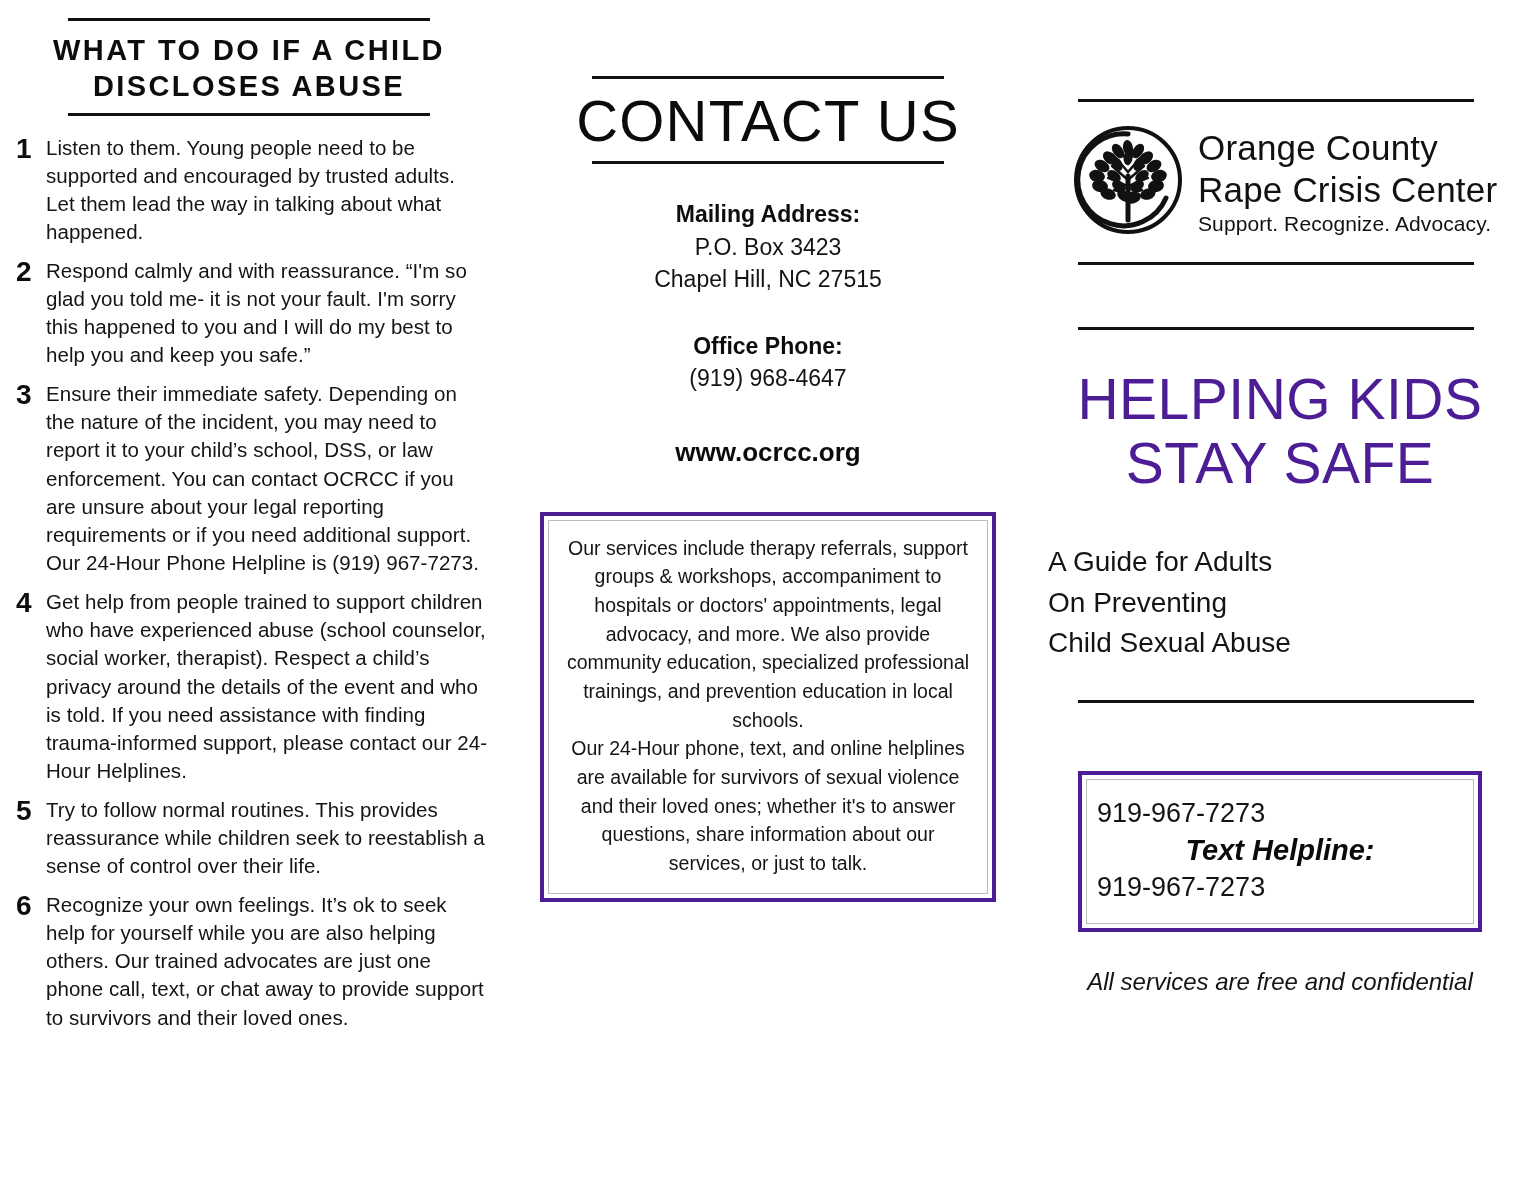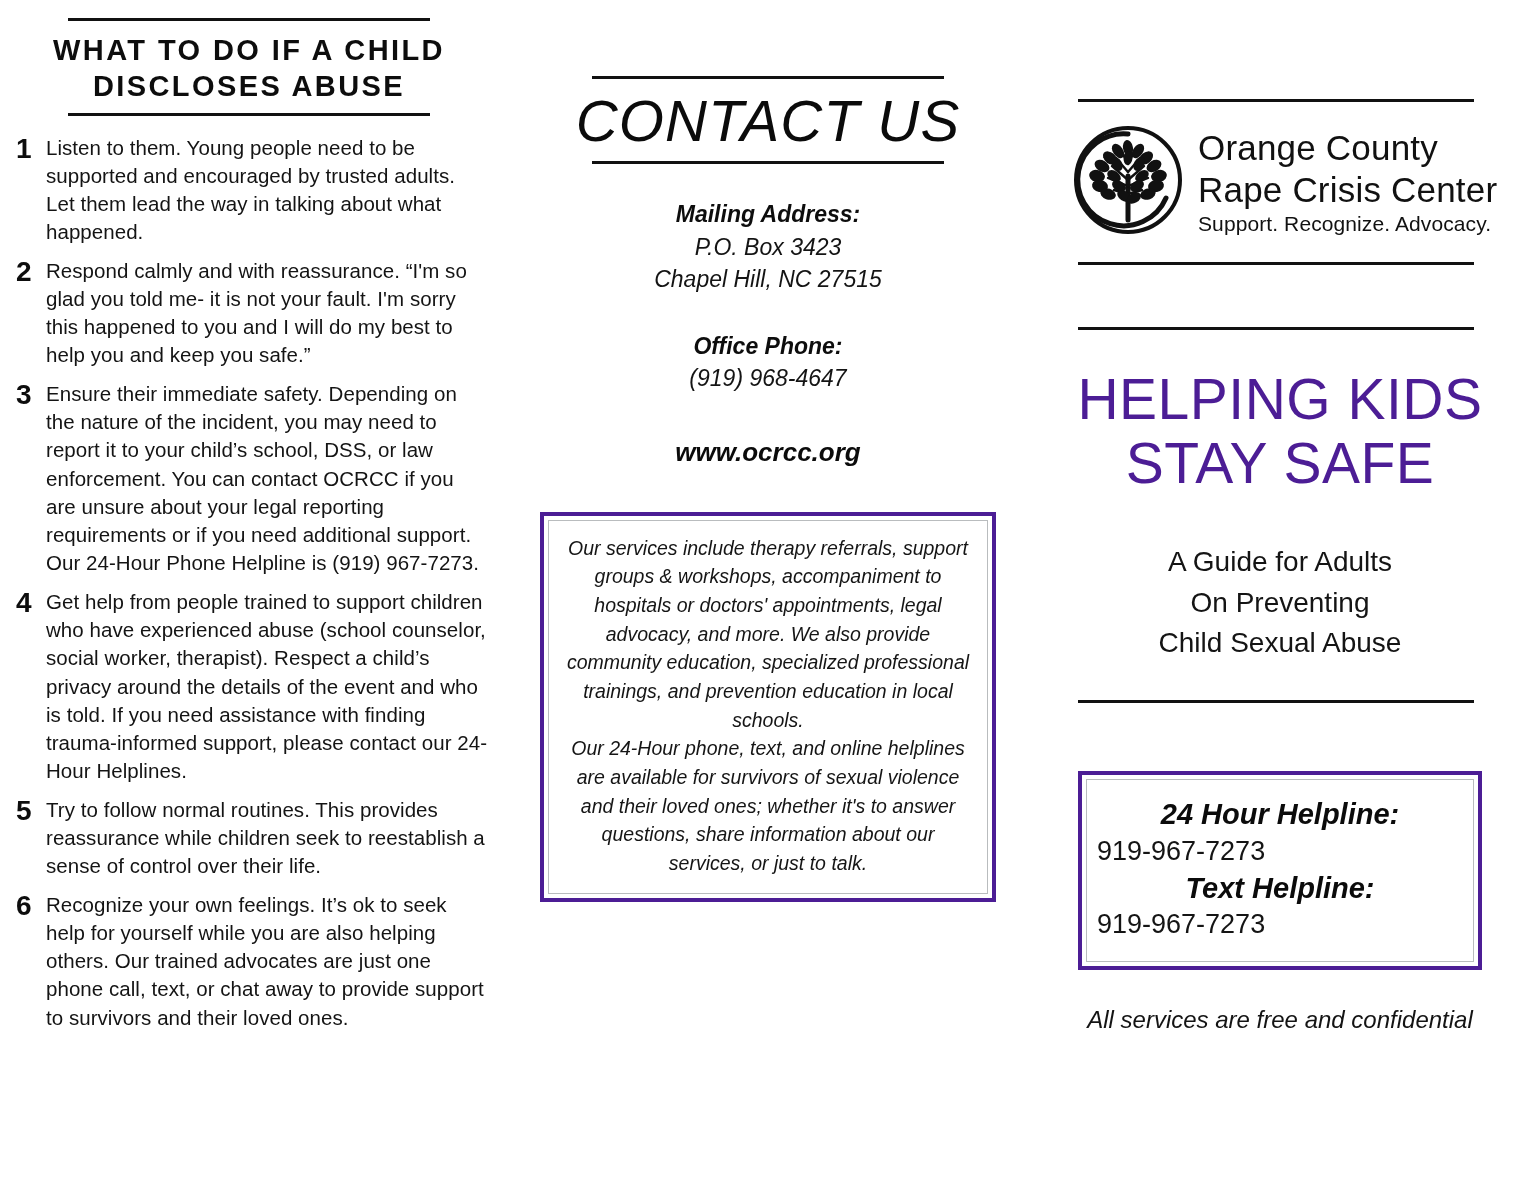--- a/index.html
+++ b/index.html
@@ -25,21 +25,21 @@
     box-sizing: border-box;
   }
 
   
   .panel {
     position: relative;
     box-sizing: border-box;
     height: 1187px;
   }
   .panel-left   { width: 512px; padding: 0 24px 0 10px; }
-  .panel-middle { width: 512px; padding: 0 24px; font-style: italic; }
+  .panel-middle { width: 512px; padding: 0 24px; }
   .panel-right  { width: 512px; padding: 0 24px; }
 
   
   .rule {
     height: 0;
     border-top: 3px solid #111;
     margin: 0 auto;
   }
 
   
@@ -195,21 +195,21 @@
   .title-main {
     text-align: center;
     font-size: 57px;
     font-weight: 400;
     letter-spacing: 0.5px;
     line-height: 1.12;
     margin: 38px 0 0 0;
     color: #4c1d95;
   }
   .subtitle {
-    text-align: center;
+    text-align: left;
     font-size: 28px;
     font-weight: 400;
     line-height: 1.46;
     margin: 46px 0 0 0;
     color: #141414;
   }
   .right-rule-4 { margin-top: 36px; }
 
   .helpline-box {
     margin: 68px 30px 0 30px;
@@ -387,21 +387,20 @@
     <div class="subtitle">
       <span>A Guide for Adults</span><br>
       <span>On Preventing</span><br>
       <span>Child Sexual Abuse</span>
     </div>
 
     <div class="rule right-rule right-rule-4"></div>
 
     <div class="framed helpline-box">
       <div class="framed-inner">
-        <div class="helpline-label">24 Hour Helpline:</div>
         <div class="helpline-number">919-967-7273</div>
         <div class="helpline-label">Text Helpline:</div>
         <div class="helpline-number">919-967-7273</div>
       </div>
     </div>
 
     <div class="footer-note">All services are free and confidential</div>
 
   </section>
 

